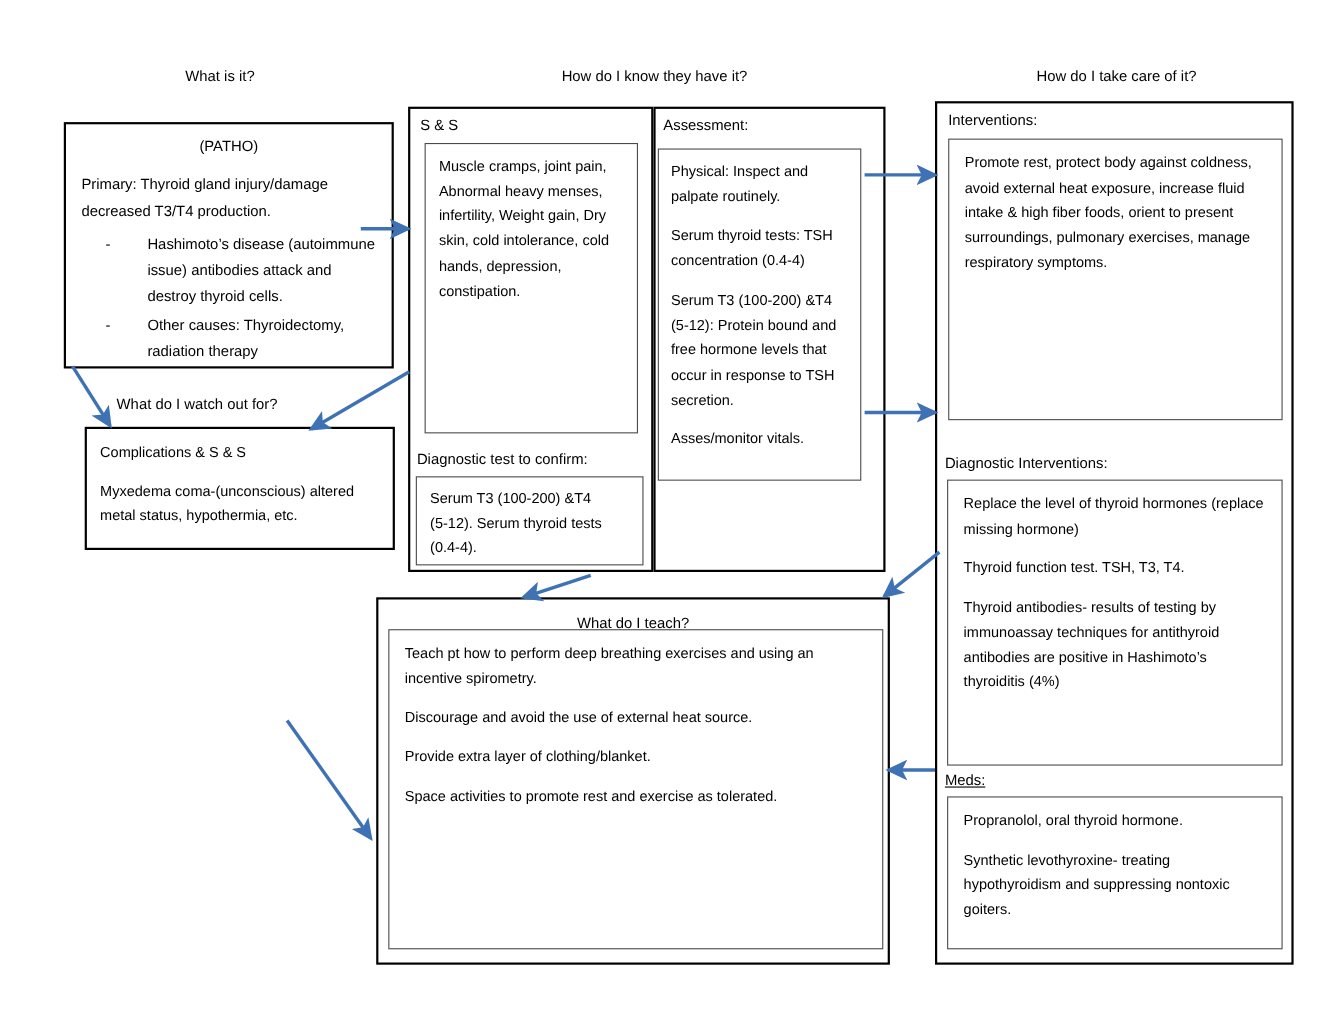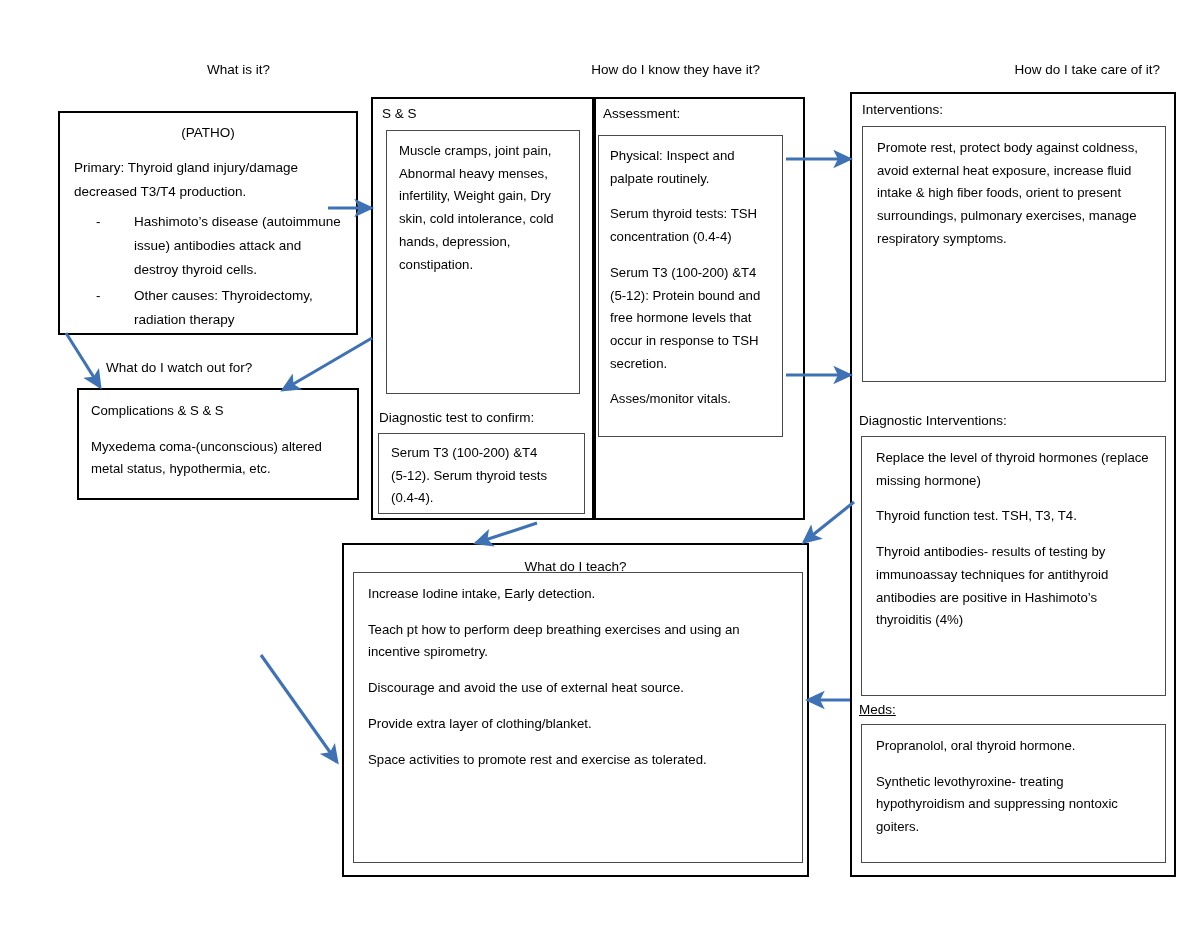--- a/index.html
+++ b/index.html
@@ -9,21 +9,21 @@
     font-family:"Liberation Sans", sans-serif;
     color:#000000;
     position:relative;
     overflow:hidden;
   }
   #canvas{position:absolute;left:0;top:0;width:1200px;height:927px;}
   .abs{position:absolute;box-sizing:border-box;}
 
   .col-head{
     font-size:13.5px;
-    text-align:right;
+    text-align:center;
     white-space:nowrap;
   }
 
   
   .outer-box{
     border:2px solid #000;
     background:#fff;
   }
   .inner-box{
     border:1px solid #4a4a4a;
@@ -147,21 +147,20 @@
     <div class="body-text">
       <p>Propranolol, oral thyroid hormone.</p>
       <p>Synthetic levothyroxine- treating hypothyroidism and suppressing nontoxic goiters.</p>
     </div>
   </div>
 
   <div class="abs outer-box" style="left:342px;top:543px;width:467px;height:334px;"></div>
   <div class="abs centered-title" style="left:342px;top:559px;width:467px;">What do I teach?</div>
   <div class="abs inner-box" style="left:353px;top:572px;width:450px;height:291px;padding:10px 14px 0 14px;">
     <div class="body-text">
-      <p>Increase Iodine intake, Early detection.</p>
       <p>Teach pt how to perform deep breathing exercises and using an incentive spirometry.</p>
       <p>Discourage and avoid the use of external heat source.</p>
       <p>Provide extra layer of clothing/blanket.</p>
       <p>Space activities to promote rest and exercise as tolerated.</p>
     </div>
   </div>
 
   <svg id="arrows" viewBox="0 0 1200 927">
     <defs>
       <marker id="ah" markerWidth="7" markerHeight="7" refX="5.4" refY="3.5" orient="auto" markerUnits="strokeWidth">

